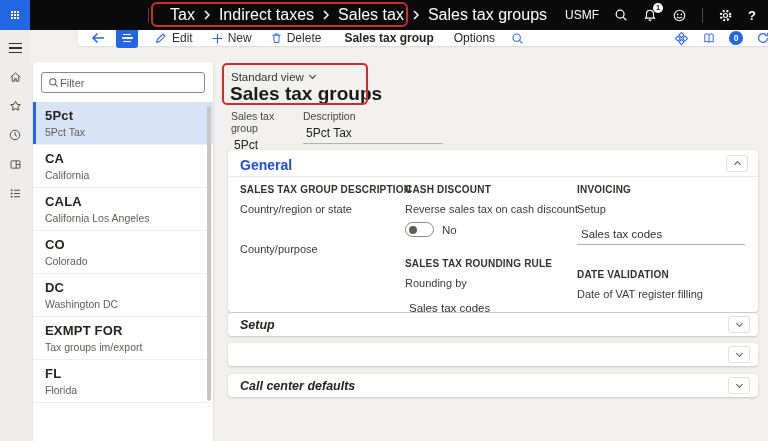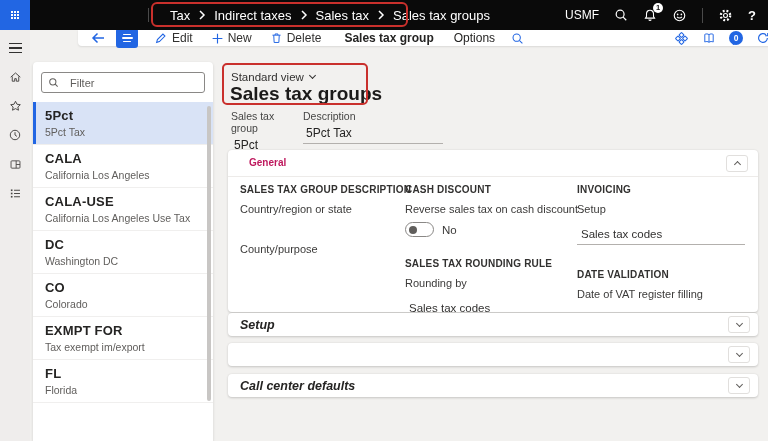--- a/index.html
+++ b/index.html
@@ -7,21 +7,21 @@
   body { font-family:"Liberation Sans", sans-serif; background:#f2f1ef; position:relative; color:#323130; }
   button { font-family:inherit; cursor:pointer; }
 
   
   .topbar { position:absolute; left:0; top:0; width:768px; height:30px; background:#0a0a0a; color:#fff; z-index:5; }
   .waffle { position:absolute; left:0; top:0; width:30px; height:30px; background:#2266e3; border:none; }
   .waffle-dots { position:absolute; left:11px; top:11px; width:2px; height:2px; background:#fff;
     box-shadow:3px 0 #fff,6px 0 #fff,0 3px #fff,3px 3px #fff,6px 3px #fff,0 6px #fff,3px 6px #fff,6px 6px #fff; }
   .app-title { position:absolute; left:40px; top:0; line-height:30px; font-size:12.5px; font-weight:bold; white-space:nowrap; }
   .tb-divider { position:absolute; left:148px; top:8px; width:1px; height:14px; background:#4a4a4a; }
-  .breadcrumb { position:absolute; left:170px; top:0; height:30px; display:flex; align-items:center; gap:8px; font-size:13px; }
+  .breadcrumb { position:absolute; left:170px; top:0; height:30px; display:flex; align-items:center; gap:8px; font-size:16px; }
   .crumb { white-space:nowrap; cursor:pointer; }
   .bc-chev { display:flex; align-items:center; }
   .tb-right { position:absolute; right:0; top:0; height:30px; display:flex; align-items:center; gap:15px; padding-right:12px; }
   .tb-right button { background:none; border:none; color:#fff; display:flex; align-items:center; }
   .company { font-size:12px; cursor:pointer; }
   .bell-wrap { position:relative; }
   .badge-1 { position:absolute; top:-5px; right:-6px; width:10px; height:10px; background:#fff; color:#111; border-radius:50%; font-size:7.5px; line-height:10px; text-align:center; font-weight:bold; }
   .tbr-div { width:1px; height:15px; background:#4a4a4a; }
   .help-q { font-size:13px; font-weight:bold; }
 
@@ -42,21 +42,21 @@
   .msg-bubble::after { content:""; position:absolute; bottom:-3px; left:1px; border:3px solid transparent; border-top-color:#2266e3; transform:rotate(25deg); }
 
   
   .navstrip { position:absolute; left:0; top:30px; width:30px; height:411px; background:#efedec; display:flex; flex-direction:column; align-items:center; padding-top:9px; gap:11px; z-index:3; }
   .navstrip button { background:none; border:none; width:22px; height:18px; display:flex; align-items:center; justify-content:center; }
   .hamb { display:flex; flex-direction:column; gap:3px; }
   .hamb i { width:13px; height:1.6px; background:#323130; display:block; }
 
   
   .listpanel { position:absolute; left:33px; top:62px; width:180px; height:379px; background:#fff; border-radius:4px 4px 0 0; box-shadow:0 1px 3px rgba(0,0,0,.14); z-index:2; }
-  .filter-wrap { position:absolute; left:8px; right:8px; top:10px; height:21px; border:1px solid #8a8886; border-radius:3px; display:flex; align-items:center; padding:0 6px; gap:11px; background:#fff; }
+  .filter-wrap { position:absolute; left:8px; right:8px; top:10px; height:21px; border:1px solid #8a8886; border-radius:3px; display:flex; align-items:center; padding:0 6px; gap:1px; background:#fff; }
   .filter-wrap input { border:none; outline:none; width:100%; font-size:11px; font-family:inherit; color:#323130; }
   .filter-wrap input::placeholder { color:#605e5c; }
   .list { position:absolute; top:40px; left:0; right:0; bottom:0; overflow:hidden; }
   .list-item { height:43px; padding:6px 0 0 12px; border-bottom:1px solid #f0efee; position:relative; cursor:pointer; }
   .li-code { font-size:13px; font-weight:600; color:#252423; letter-spacing:.2px; }
   .li-desc { font-size:10.5px; color:#605e5c; margin-top:3px; white-space:nowrap; overflow:hidden; }
   .list-item.selected { background:#d9e3f6; }
   .list-item.selected::before { content:""; position:absolute; left:0; top:0; bottom:0; width:3px; background:#2266e3; }
   .scrollthumb { position:absolute; right:2px; top:44px; width:4px; height:295px; background:#c8c6c4; border-radius:2px; }
 
@@ -69,21 +69,21 @@
 
   .fld { position:absolute; top:50px; }
   .fld-1 { left:9px; width:62px; }
   .fld-2 { left:81px; width:140px; }
   .fld-label { font-size:10.5px; color:#464645; }
   .fld-value { font-size:12px; color:#252423; margin-top:4px; padding:0 0 3px 3px; border-bottom:1px solid #b3b0ad; cursor:text; }
 
   .card { position:absolute; left:6px; width:530px; background:#fff; border-radius:4px; box-shadow:0 0.6px 1.8px rgba(0,0,0,.1), 0 1px 3px rgba(0,0,0,.09); }
   .general-card { top:90px; height:162px; }
   .card-head { position:relative; height:27px; border-bottom:1px solid #edebe9; }
-  .card-title { position:absolute; left:12px; top:7px; font-size:10px; font-weight:700; color:#be185d;margin-left:9px; }
+  .card-title { position:absolute; left:12px; top:7px; font-size:14px; font-weight:700; color:#1d4ed8; }
   .chev-btn { position:absolute; right:10px; top:5px; width:22px; height:17px; border:1px solid #e1dfdd; border-radius:3px; background:#fff; display:flex; align-items:center; justify-content:center; }
   .chev-btn .chev { border-color:#605e5c; }
   .chev.up { transform:rotate(-135deg); margin-top:2px; }
 
   .gcol { position:absolute; top:34px; font-size:11px; }
   .gcol1 { left:12px; width:160px; }
   .gcol2 { left:177px; width:162px; }
   .gcol3 { left:349px; width:168px; }
   .caps { font-size:10px; font-weight:700; color:#323130; letter-spacing:.2px; margin-bottom:8px; white-space:nowrap; }
   .lbl { font-size:11px; color:#3b3a39; white-space:nowrap; }
@@ -334,38 +334,38 @@
         </svg>
     </span>
     <input placeholder="Filter" style="">
   </div>
   <div class="list" id="list">
       <div class="list-item selected">
     <div class="li-code">5Pct</div>
     <div class="li-desc">5Pct Tax</div>
   </div>
       <div class="list-item">
+    <div class="li-code">CA</div>
+    <div class="li-desc">California</div>
+  </div>
+      <div class="list-item">
     <div class="li-code">CALA</div>
     <div class="li-desc">California Los Angeles</div>
   </div>
       <div class="list-item">
-    <div class="li-code">CALA-USE</div>
-    <div class="li-desc">California  Los Angeles Use Tax</div>
+    <div class="li-code">CO</div>
+    <div class="li-desc">Colorado</div>
   </div>
       <div class="list-item">
     <div class="li-code">DC</div>
     <div class="li-desc">Washington DC</div>
   </div>
       <div class="list-item">
-    <div class="li-code">CO</div>
-    <div class="li-desc">Colorado</div>
-  </div>
-      <div class="list-item">
     <div class="li-code">EXMPT FOR</div>
-    <div class="li-desc">Tax exempt im/export</div>
+    <div class="li-desc">Tax groups im/export</div>
   </div>
       <div class="list-item">
     <div class="li-code">FL</div>
     <div class="li-desc">Florida</div>
   </div>
     </div>
   <div class="scrollthumb"></div>
 </aside>
 
 <main class="main">

